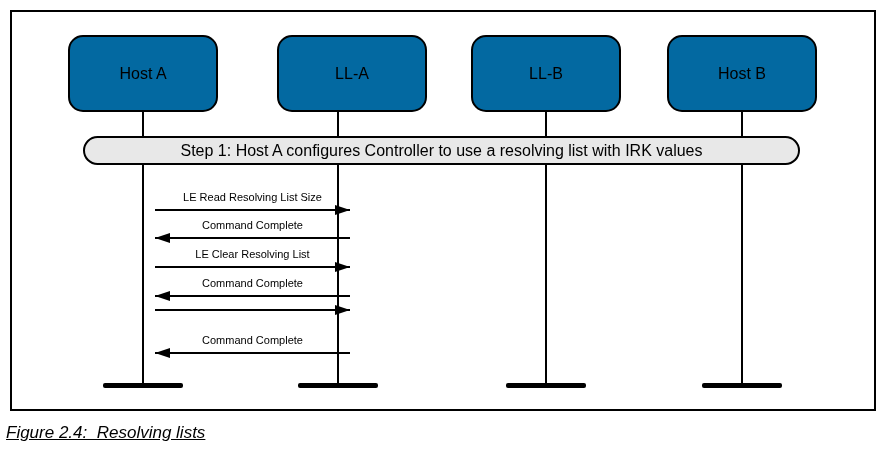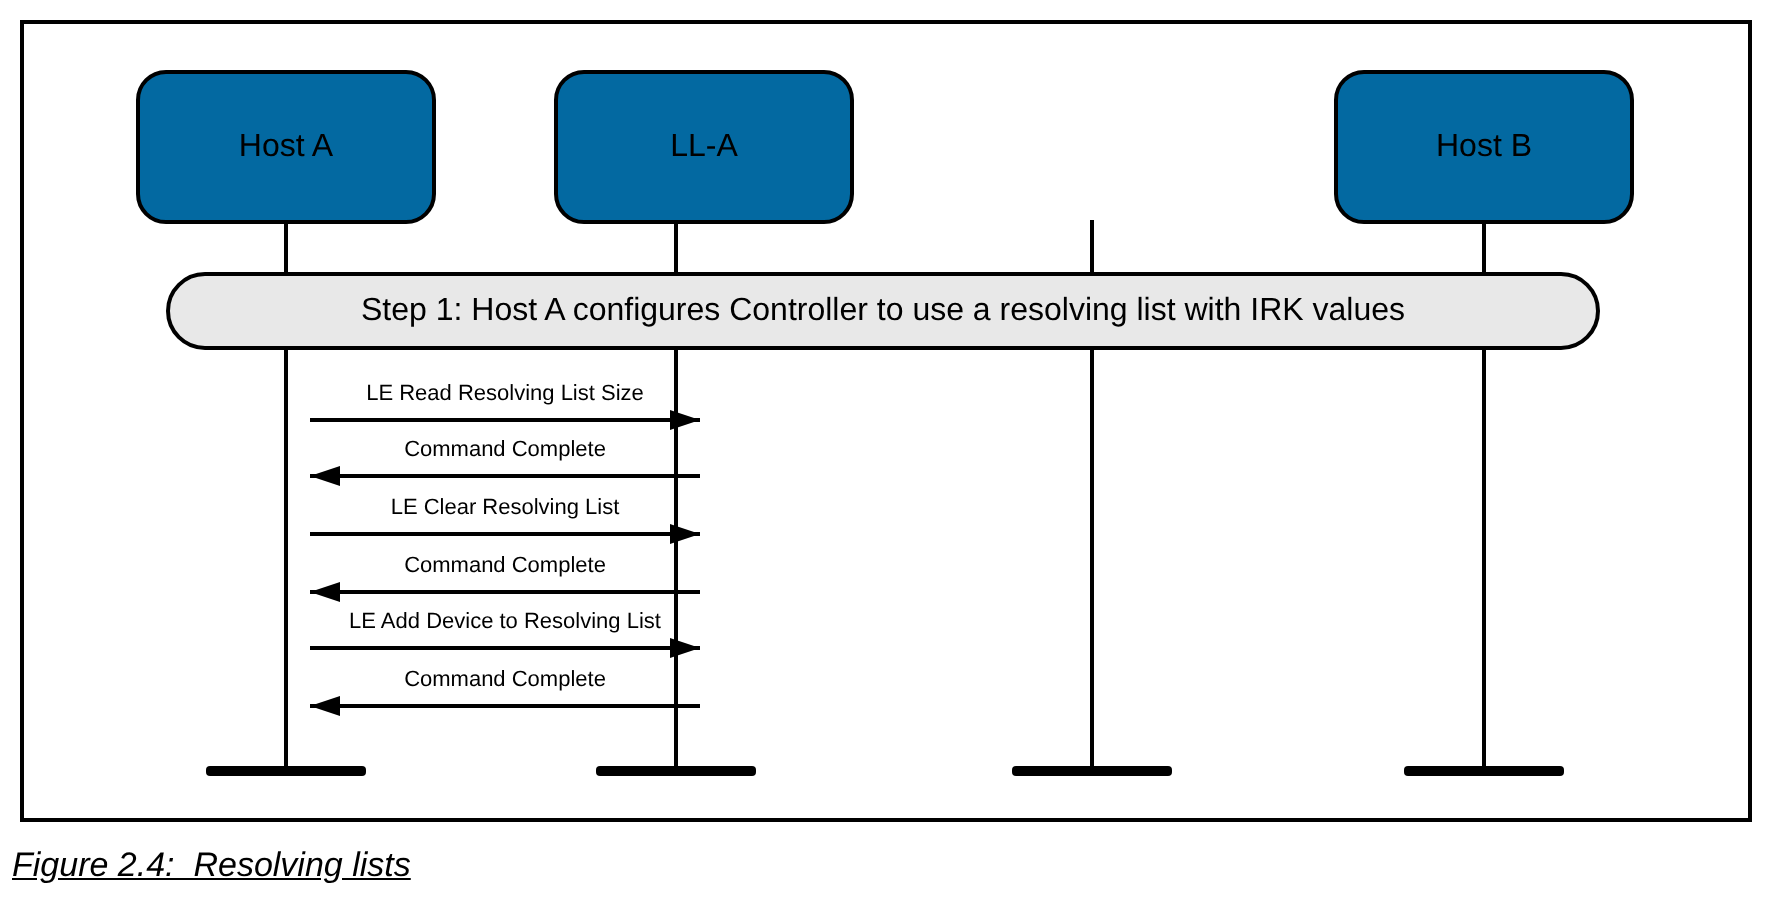--- a/index.html
+++ b/index.html
@@ -47,21 +47,21 @@
     width: 2px;
     height: 275px;
     background: #000;
     z-index: 1;
   }
   .banner {
     position: absolute;
     left: 83px;
     top: 136px;
     width: 717px;
-    height: 39px;
+    height: 29px;
     border: 2px solid #000;
     border-radius: 20px;
     box-sizing: border-box;
     display: flex;
     align-items: center;
     justify-content: center;
     font-size: 16px;
     color: #000;
     z-index: 2;
   }
@@ -143,20 +143,23 @@
   <div class="banner" style="background-color: rgb(232, 232, 232);">
     <span>Step 1: Host A configures Controller to use a resolving list with IRK values</span>
   </div>
 
   <div class="actor" style="left:68px">
     <span>Host A</span>
   </div>
   <div class="actor" style="left:277px">
     <span>LL-A</span>
   </div>
+  <div class="actor" style="left:471px">
+    <span>LL-B</span>
+  </div>
   <div class="actor" style="left:667px">
     <span>Host B</span>
   </div>
 
   <div class="message" style="top:191px">
     <div class="msg-label">LE Read Resolving List Size</div>
     <div class="msg-arrow dir-right">
         <i class="line"></i>
         <i class="head"></i>
       </div>
@@ -176,21 +179,20 @@
       </div>
   </div>
   <div class="message" style="top:277px">
     <div class="msg-label">Command Complete</div>
     <div class="msg-arrow dir-left">
         <i class="line"></i>
         <i class="head"></i>
       </div>
   </div>
   <div class="message" style="top:305px">
-    <div class="msg-label">LE Add Device to Resolving List</div>
     <div class="msg-arrow dir-right">
         <i class="line"></i>
         <i class="head"></i>
       </div>
   </div>
   <div class="message" style="top:334px">
     <div class="msg-label">Command Complete</div>
     <div class="msg-arrow dir-left">
         <i class="line"></i>
         <i class="head"></i>

